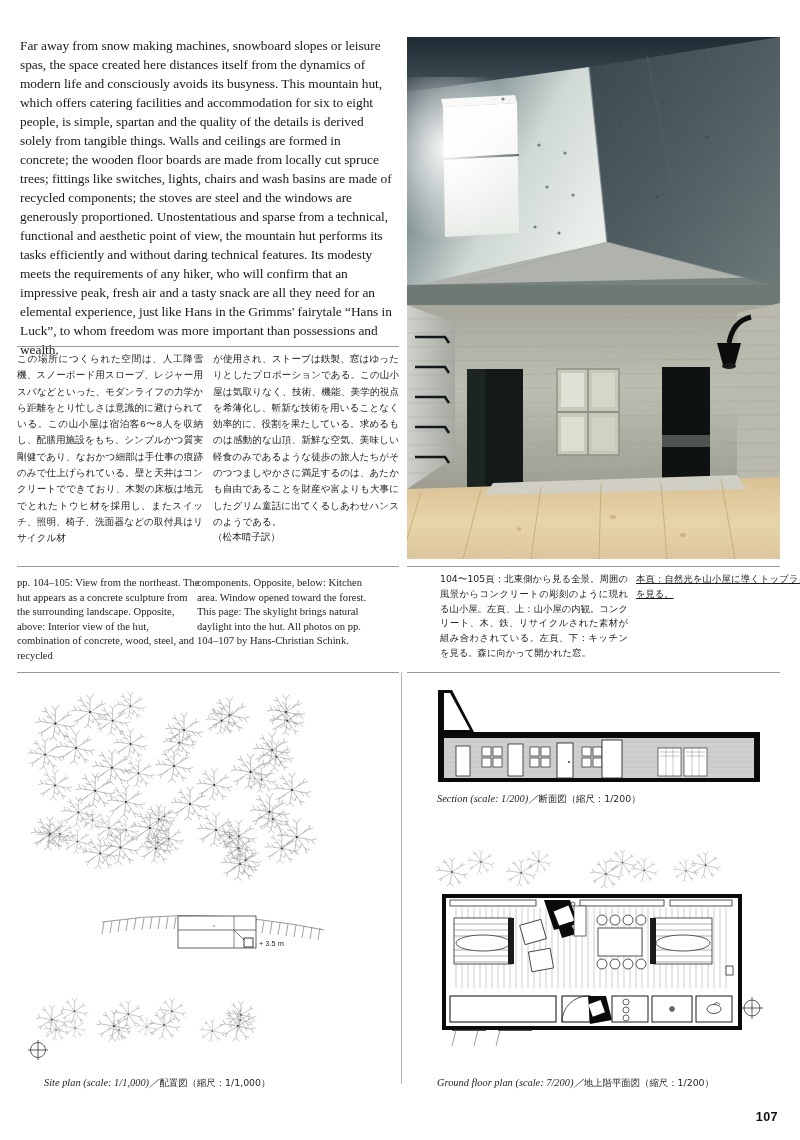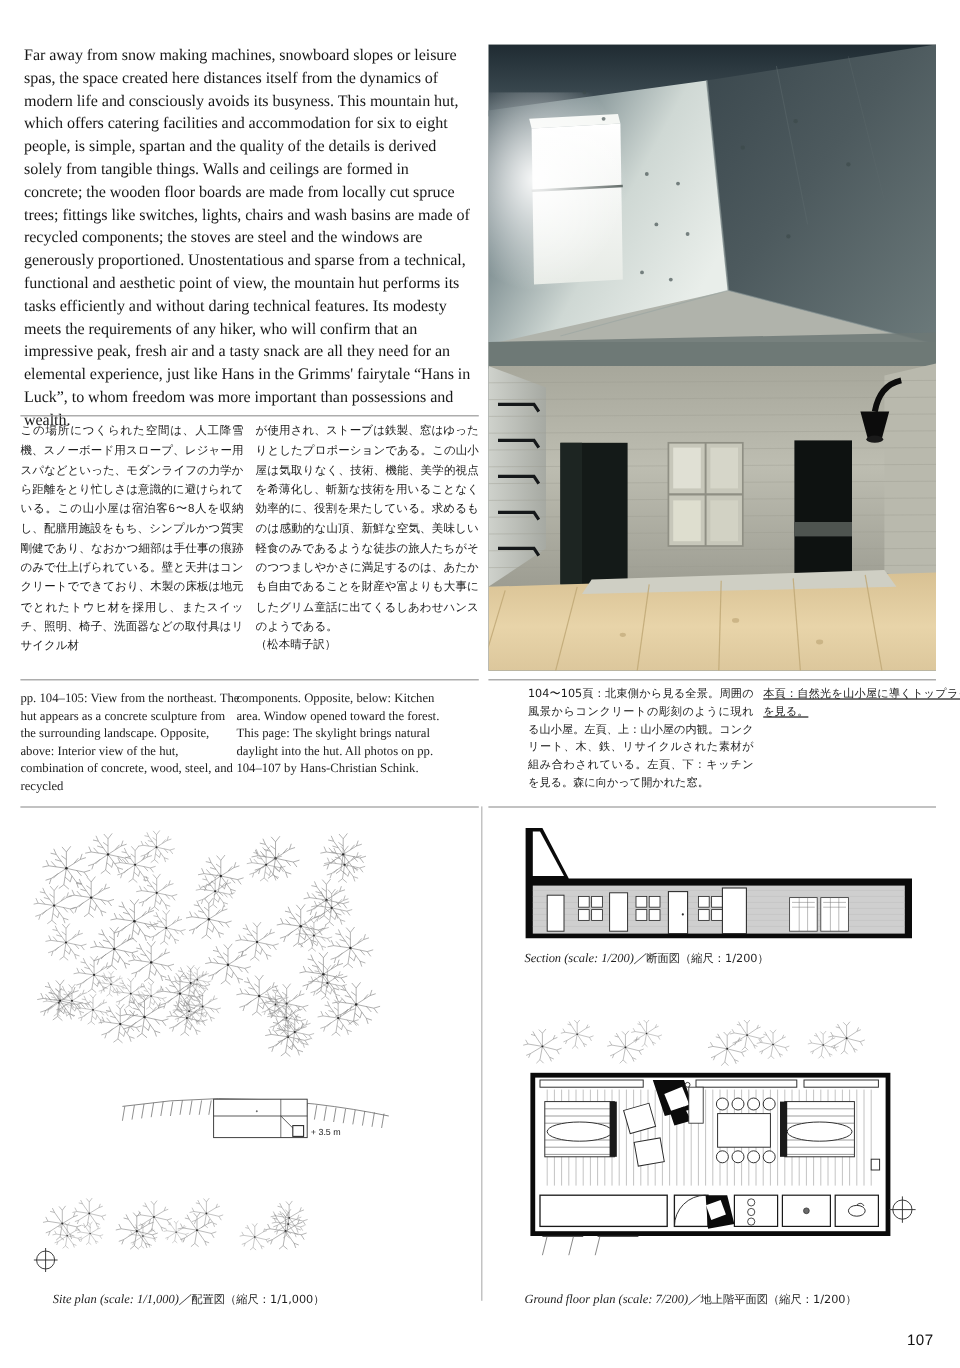--- a/index.html
+++ b/index.html
@@ -25,21 +25,21 @@
   
   .photo-wrap {
     position:absolute; left:407px; top:37px; width:373px; height:522px;
     overflow:hidden; background:#7e8a8c;
   }
   .photo-svg { display:block; width:100%; height:100%; }
 
   
   .jp-body {
     position:absolute; top:352px;
-    font-family:Liberation Sans, sans-serif;
+    font-family:Liberation Mono, monospace;
     font-size:9.6px; line-height:16.3px; color:#1b1b1b;
     text-align:justify; text-justify:inter-character;
   }
   #jp-col-1 { left:17px; width:186px; }
   #jp-col-2 { left:213px; width:186px; }
   .jp-translator { display:block; margin-top:-1px; }
 
   
   .rule-top {
     position:absolute; left:17px; top:346px; width:382px; height:1px;
@@ -105,21 +105,21 @@
     font-family:"DejaVu Sans", sans-serif;
     font-style:normal; font-size:9.4px;
   }
   #cap-site { left:44px; top:1076px; }
   #cap-section { left:437px; top:792px; }
   #cap-ground { left:437px; top:1076px; }
 
   .page-number {
     position:absolute; right:22px; bottom:16px;
     font-family:"Liberation Sans", sans-serif;
-    font-weight:normal; font-size:12.6px; color:#111;
+    font-weight:bold; font-size:12.6px; color:#111;
     letter-spacing:0.4px;
   }
 </style>
 </head>
 <body>
 
 <div class="page">
 
   <div class="intro-text">Far away from snow making machines, snowboard slopes or leisure spas, the space created here distances itself from the dynamics of modern life and consciously avoids its busyness. This mountain hut, which offers catering facilities and accommodation for six to eight people, is simple, spartan and the quality of the details is derived solely from tangible things. Walls and ceilings are formed in concrete; the wooden floor boards are made from locally cut spruce trees; fittings like switches, lights, chairs and wash basins are made of recycled components; the stoves are steel and the windows are generously proportioned. Unostentatious and sparse from a technical, functional and aesthetic point of view, the mountain hut performs its tasks efficiently and without daring technical features. Its modesty meets the requirements of any hiker, who will confirm that an impressive peak, fresh air and a tasty snack are all they need for an elemental experience, just like Hans in the Grimms' fairytale “Hans in Luck”, to whom freedom was more important than possessions and wealth.</div>
 

